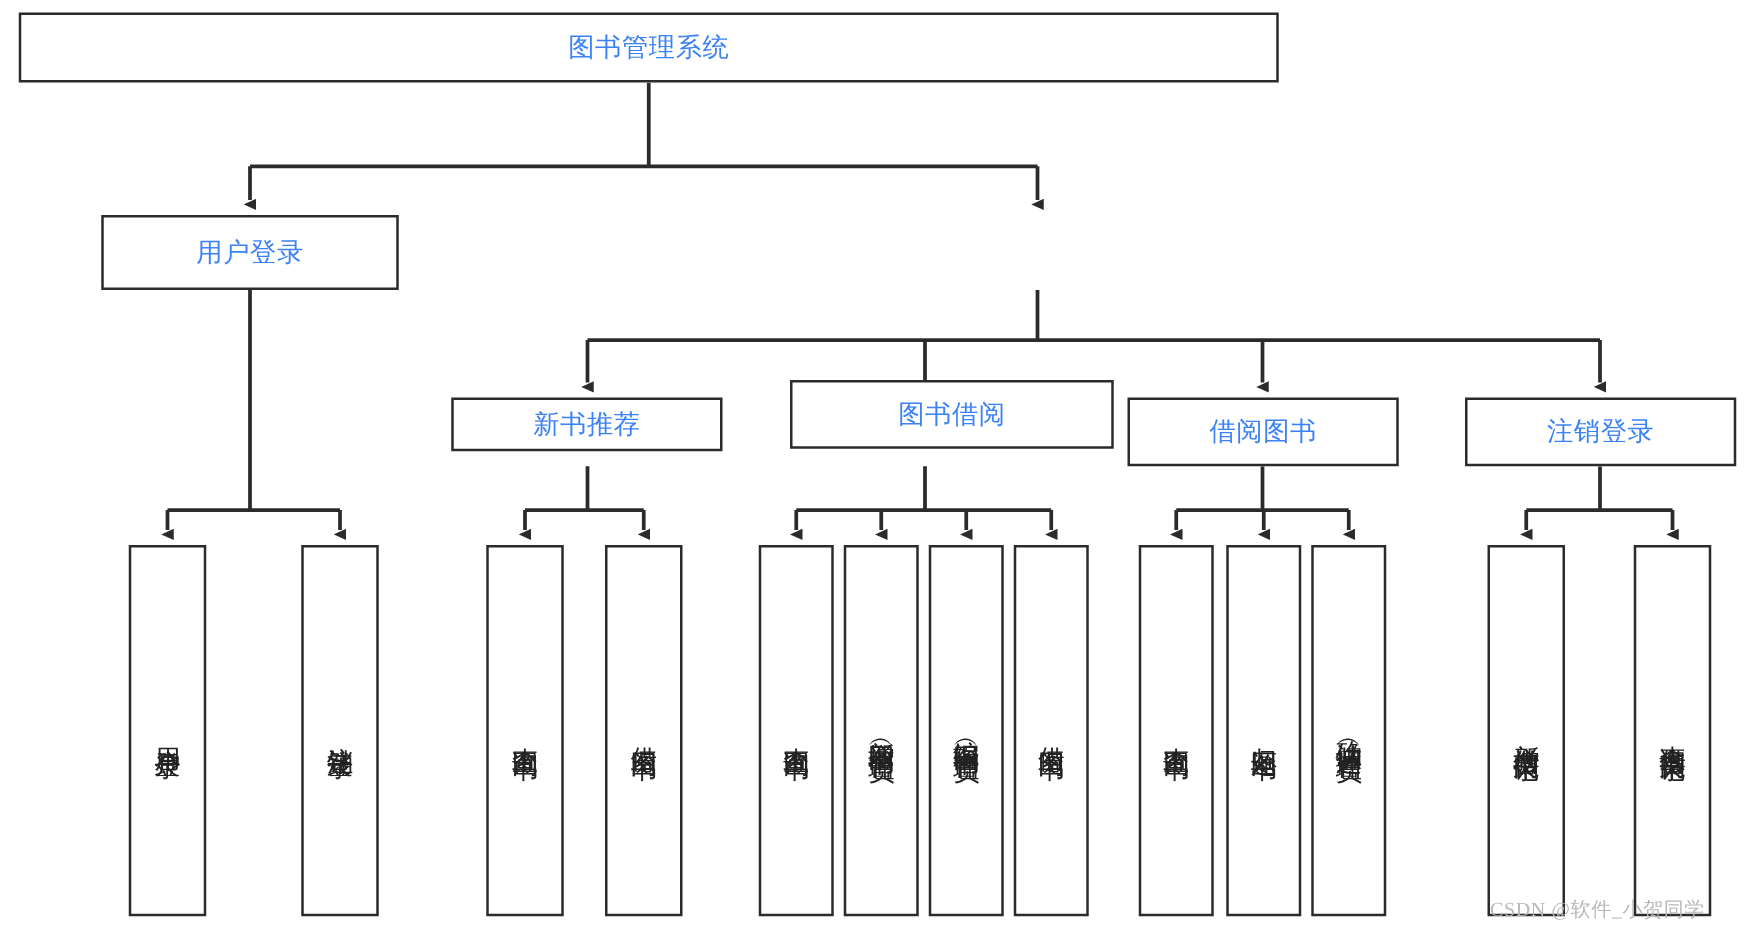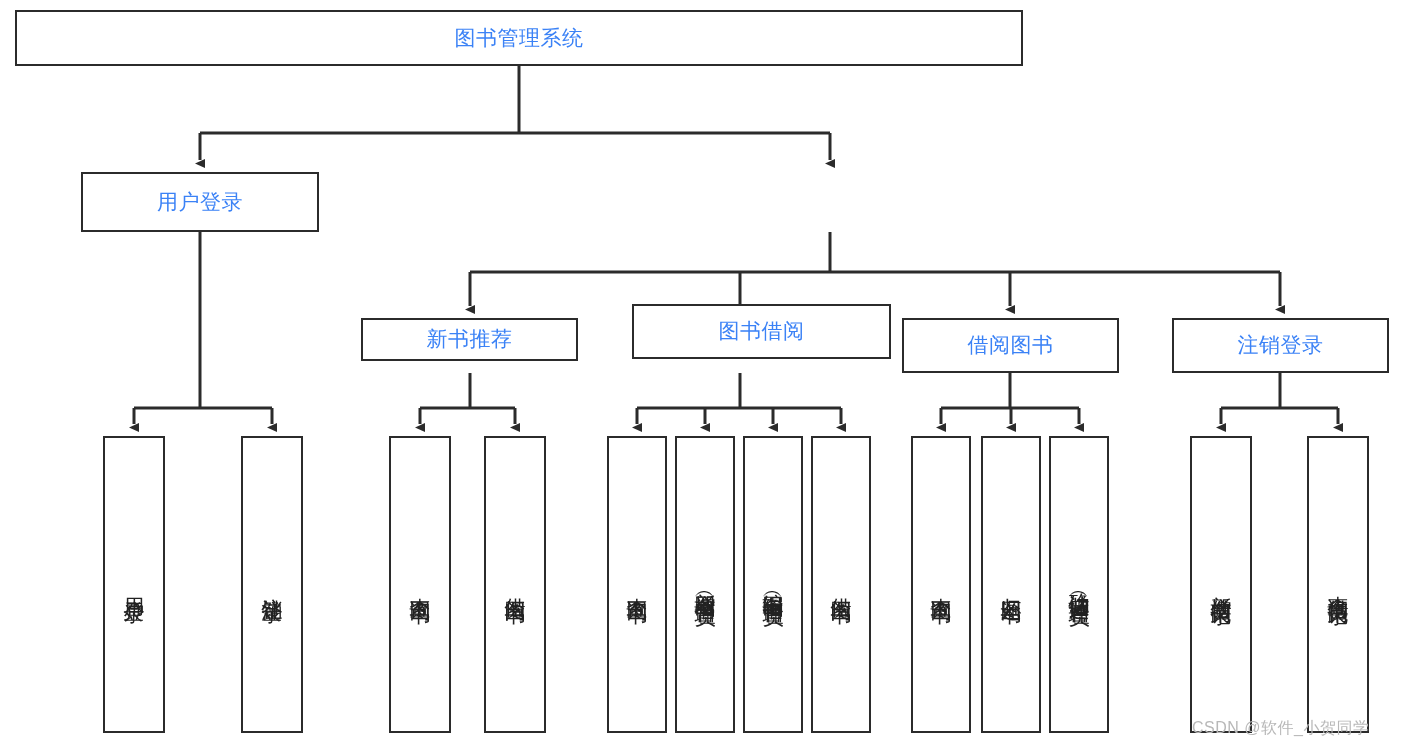--- a/index.html
+++ b/index.html
@@ -53,21 +53,21 @@
     line-height: 1.05;
     white-space: nowrap;
     text-align: center;
   }
   .watermark {
     position: absolute;
     font-size: 16px;
     color: #b8b8b8;
     white-space: nowrap;
     letter-spacing: 0.5px;
-    font-family: Liberation Sans, sans-serif;
+    font-family: Liberation Serif, serif;
   }
 </style>
 </head>
 <body>
 
 <div id="diagram-root">
 
   <svg id="diagram-svg" viewBox="0 0 1405 747" xmlns="http://www.w3.org/2000/svg">
     <defs>
       <marker id="arrowhead" markerWidth="9" markerHeight="10" refX="1" refY="5" orient="auto" markerUnits="userSpaceOnUse">

